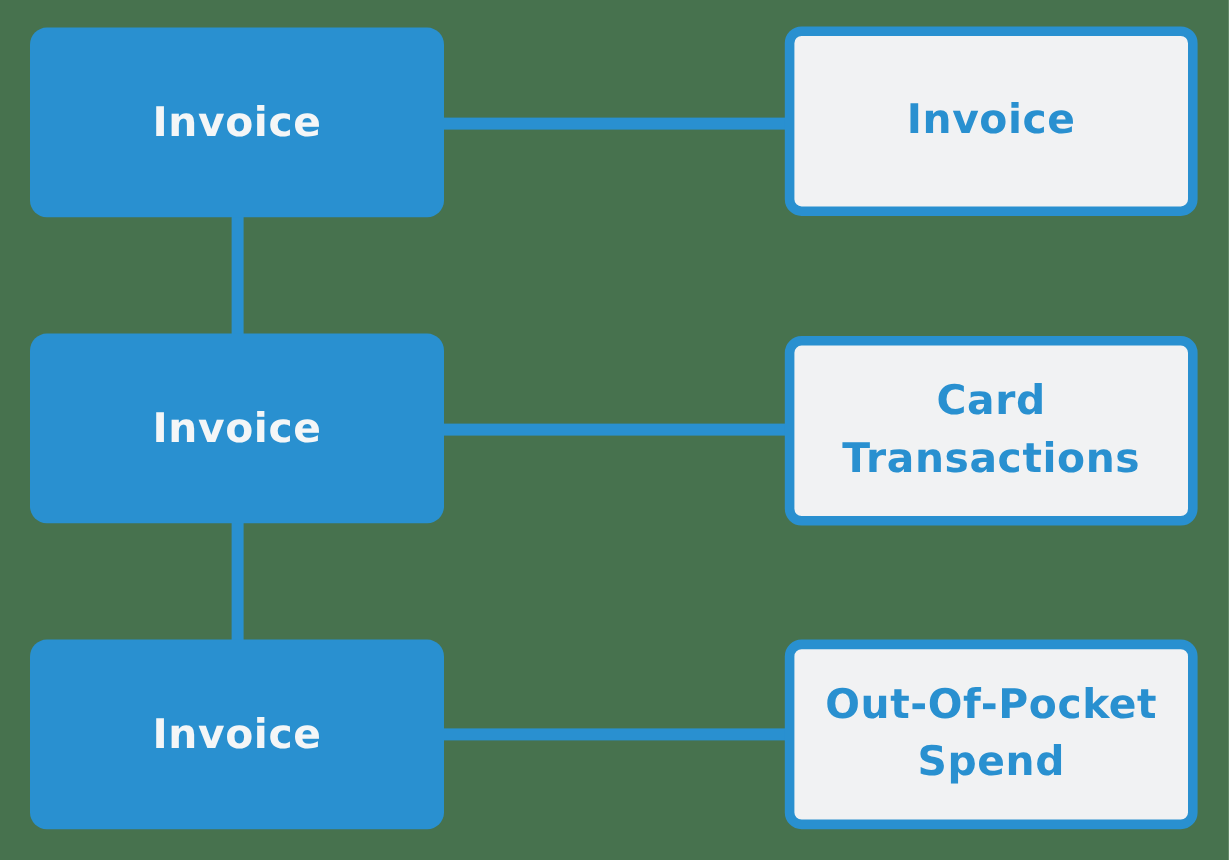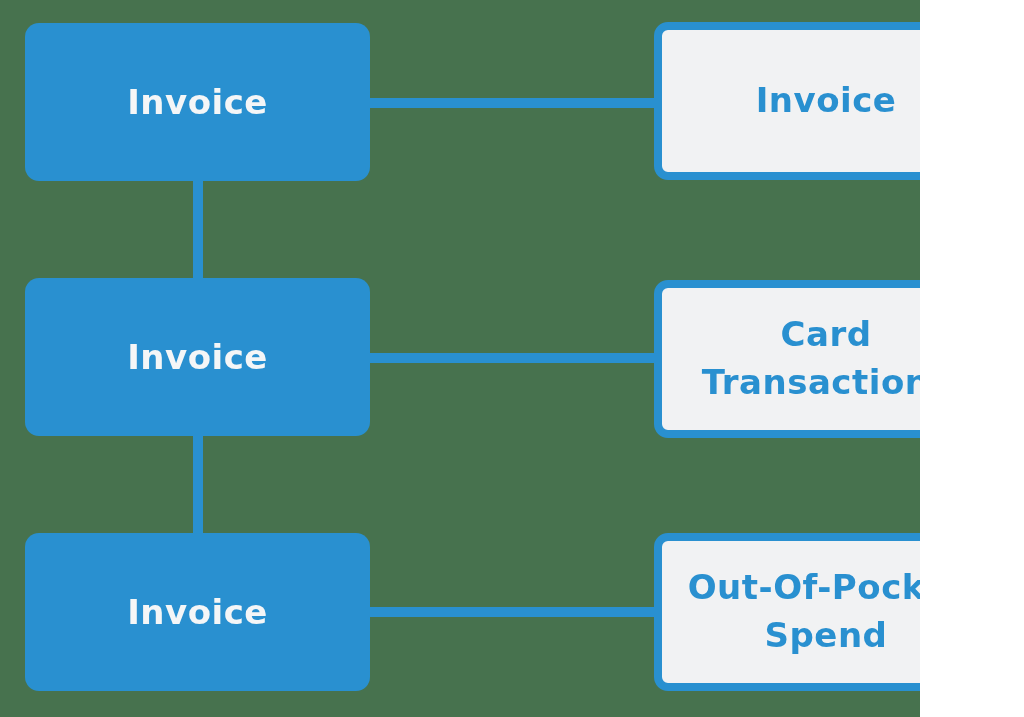--- a/index.html
+++ b/index.html
@@ -8,21 +8,21 @@
     --panel-fill:#f1f2f3;
     --left-text:#f4f6f7;
   }
   html,body{margin:0;padding:0;}
   body{
     font-family:"DejaVu Sans","Liberation Sans",sans-serif;
     background:#ffffff;
   }
   .canvas{
     position:relative;
-    width:920px;
+    width:1024px;
     height:717px;
     background:var(--bg);
     overflow:hidden;
   }
   .connector{
     position:absolute;
     background:var(--accent);
   }
   .node{
     position:absolute;

